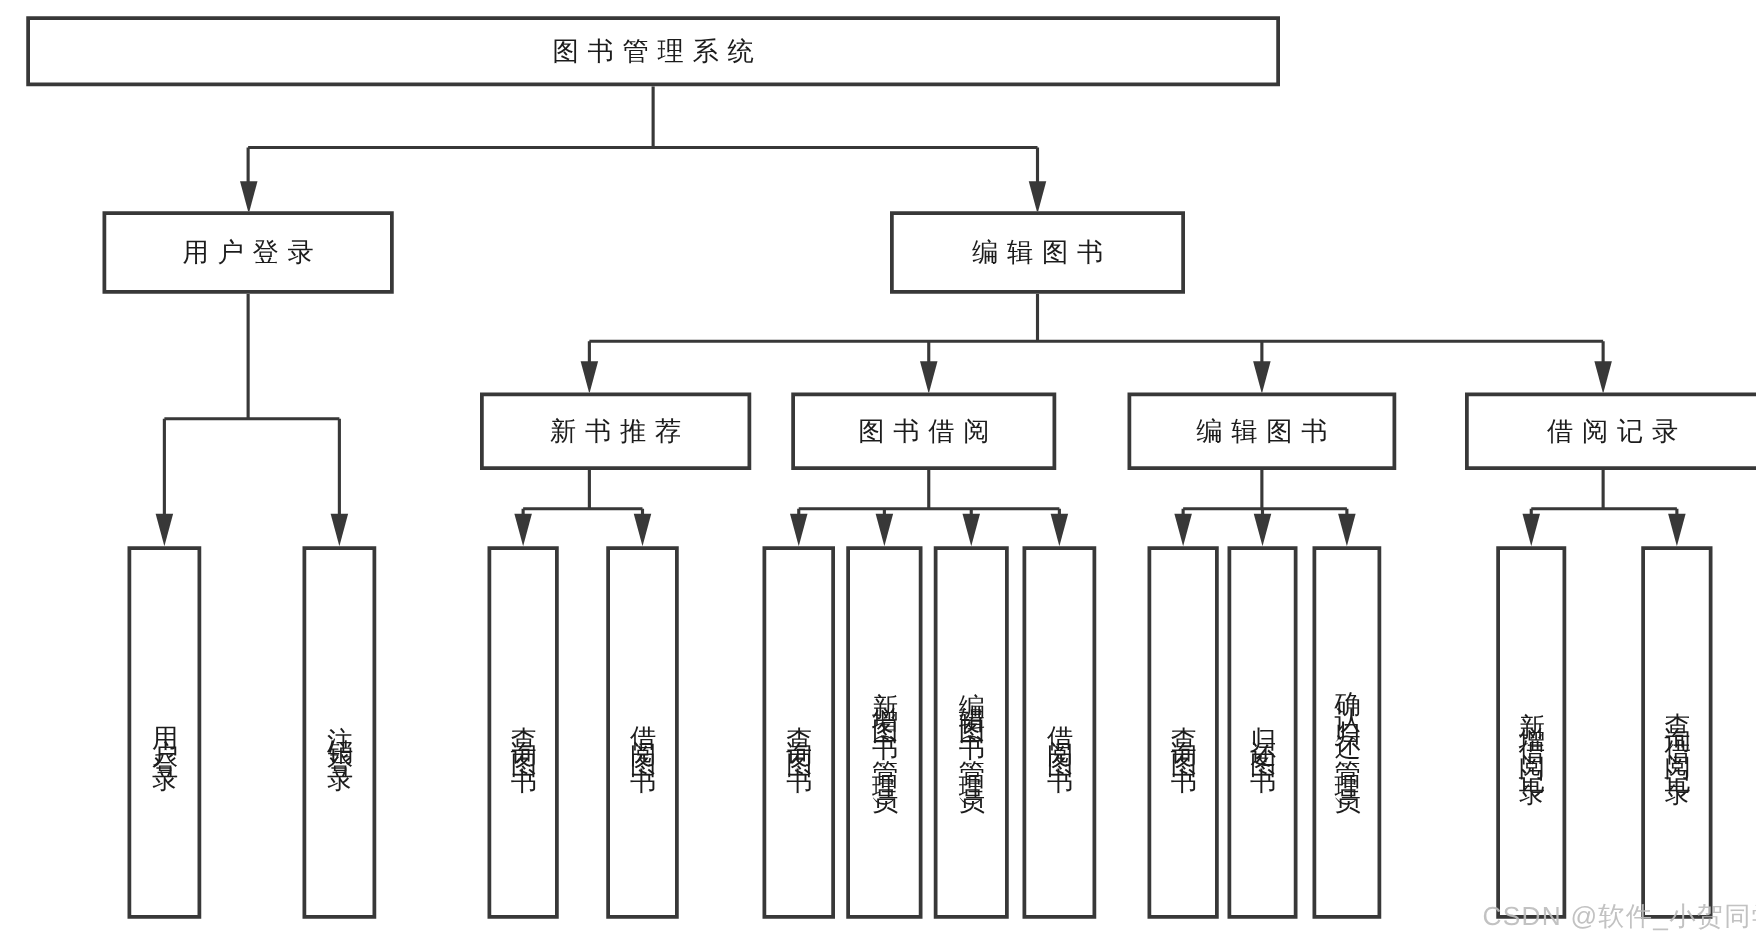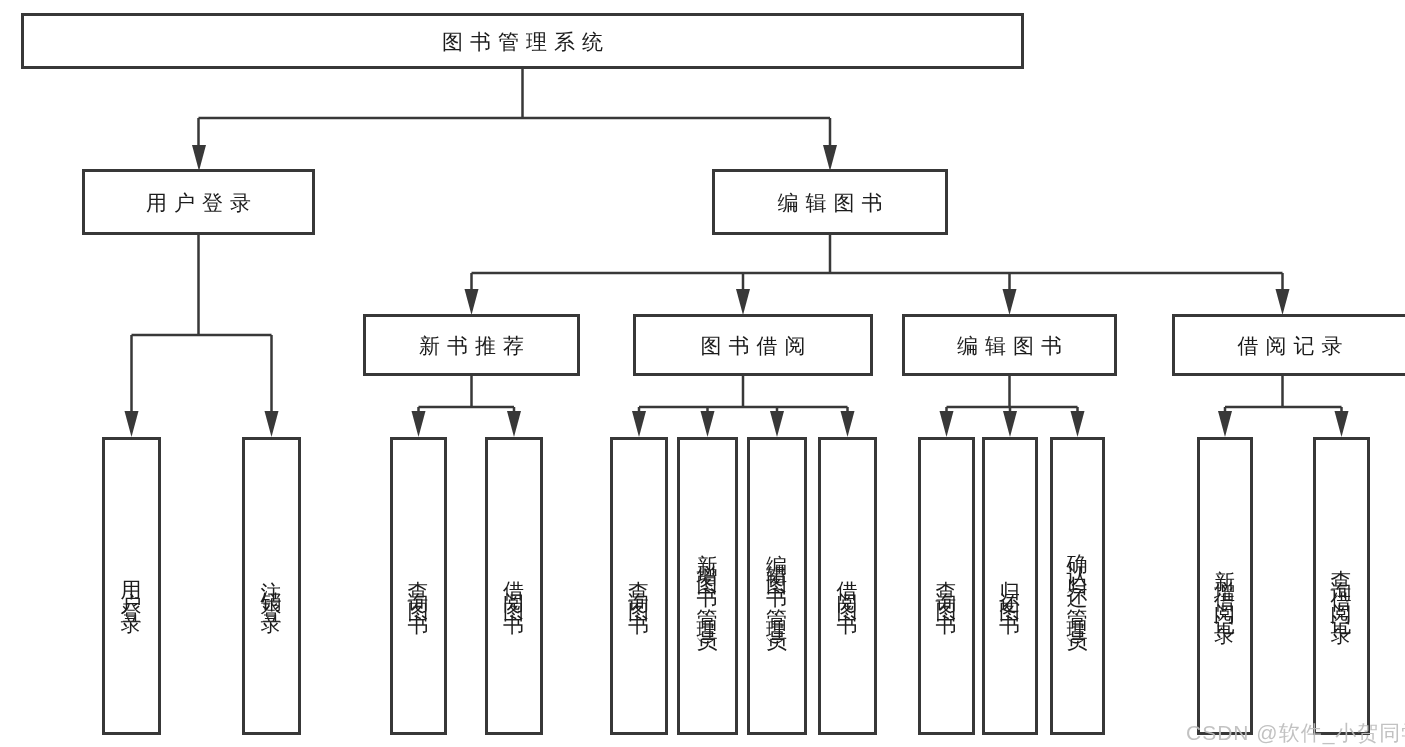--- a/index.html
+++ b/index.html
@@ -101,24 +101,24 @@
     <span class="hlabel">图书管理系统</span>
   </div>
 
   <div class="node row-l2" style="left:82px;width:233px;">
     <span class="hlabel">用户登录</span>
   </div>
   <div class="node row-l2" style="left:712px;width:236px;">
     <span class="hlabel">编辑图书</span>
   </div>
 
-  <div class="node row-l3" style="left:363px;width:217px;">
+  <div class="node row-l3" style="left:384px;width:217px;">
     <span class="hlabel">新书推荐</span>
   </div>
-  <div class="node row-l3" style="left:633px;width:240px;">
+  <div class="node row-l3" style="left:633px;width:212px;">
     <span class="hlabel">图书借阅</span>
   </div>
   <div class="node row-l3" style="left:902px;width:215px;">
     <span class="hlabel">编辑图书</span>
   </div>
   <div class="node row-l3" style="left:1172px;width:236px;">
     <span class="hlabel">借阅记录</span>
   </div>
 
   <div class="node row-l4" style="left:102px;width:59px;">

